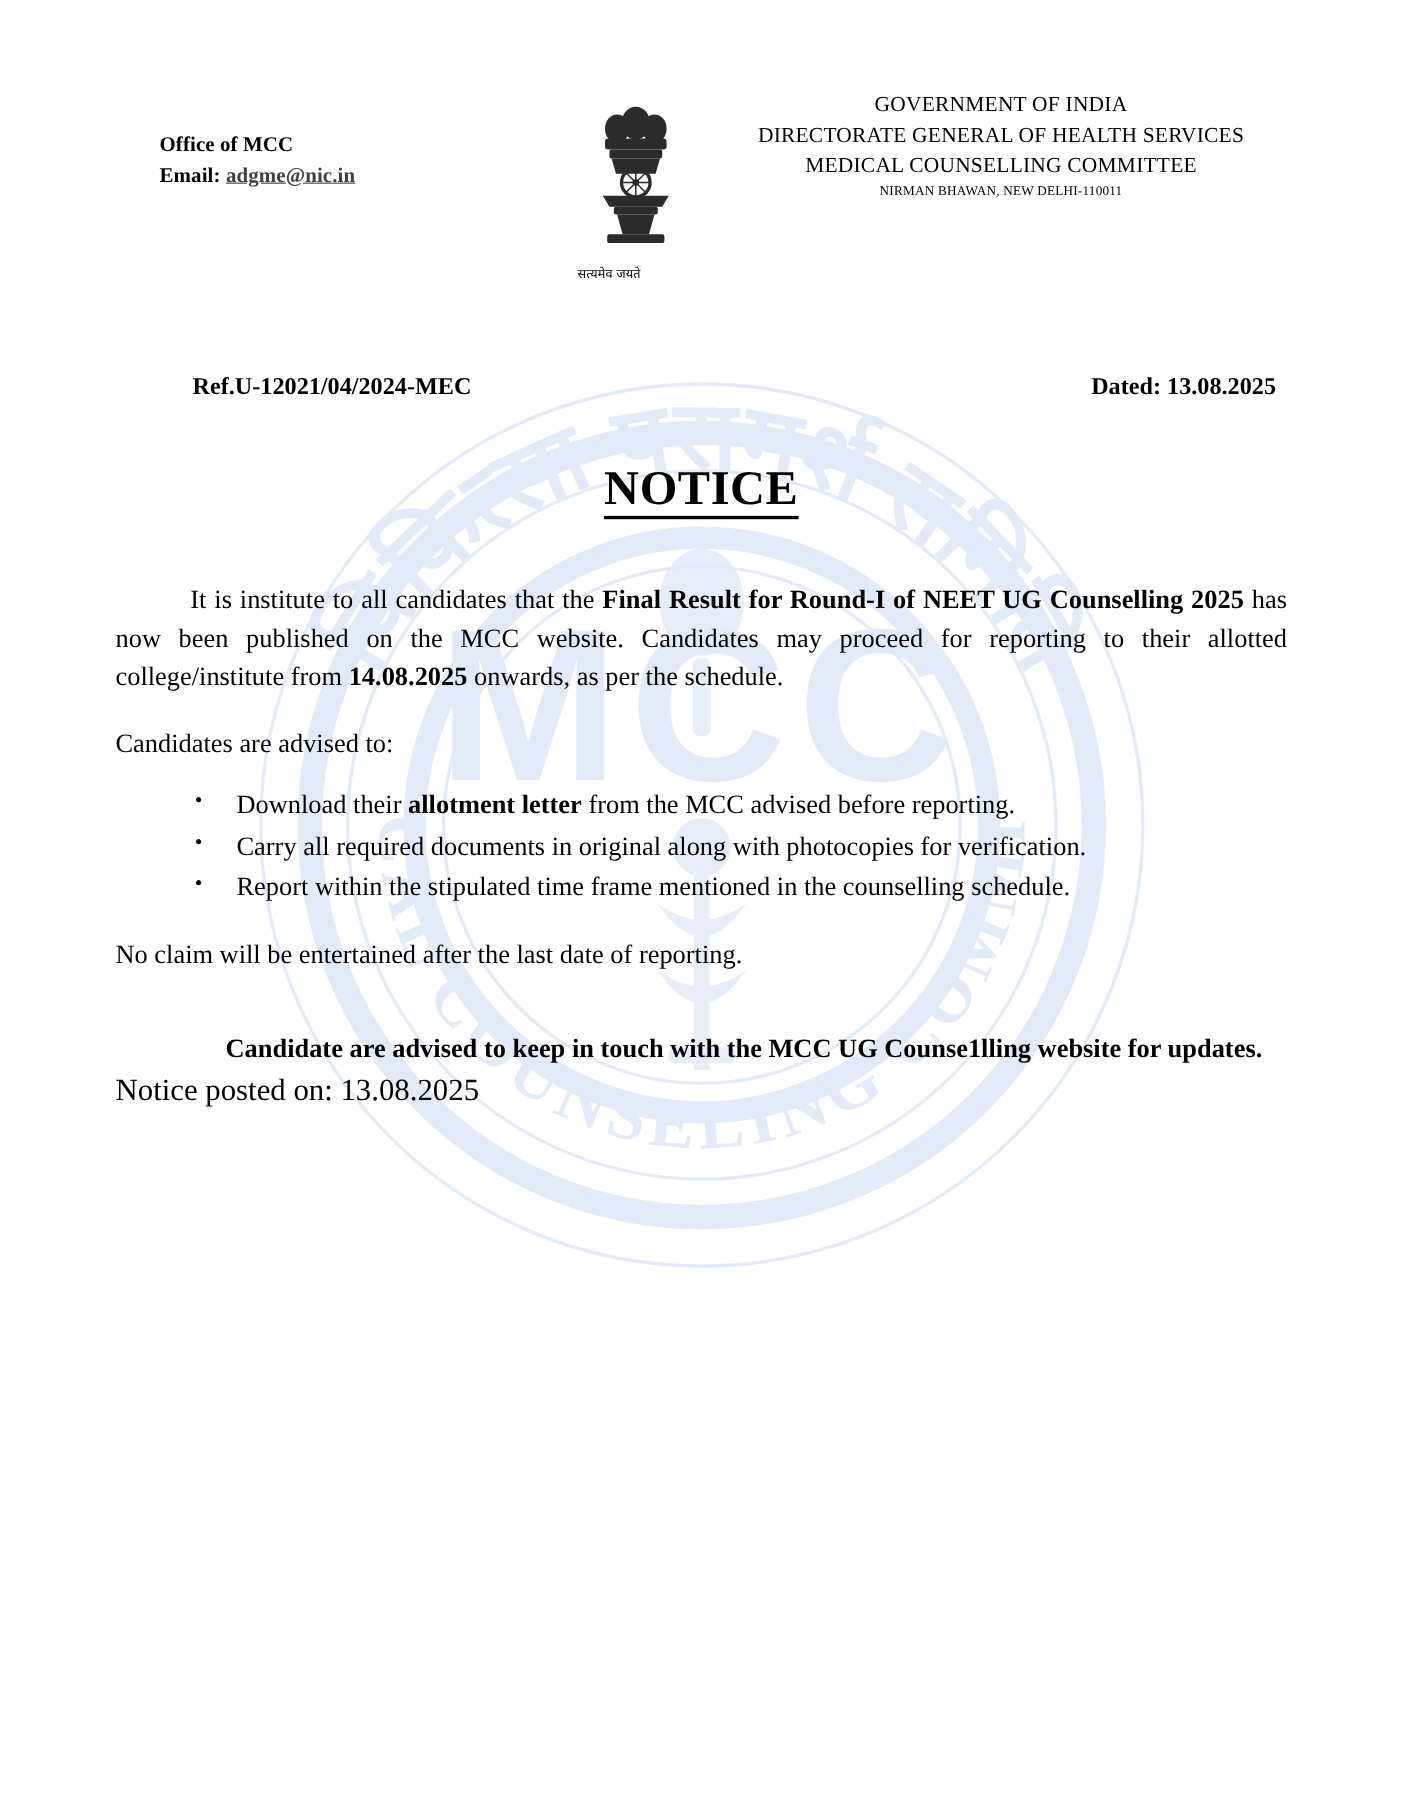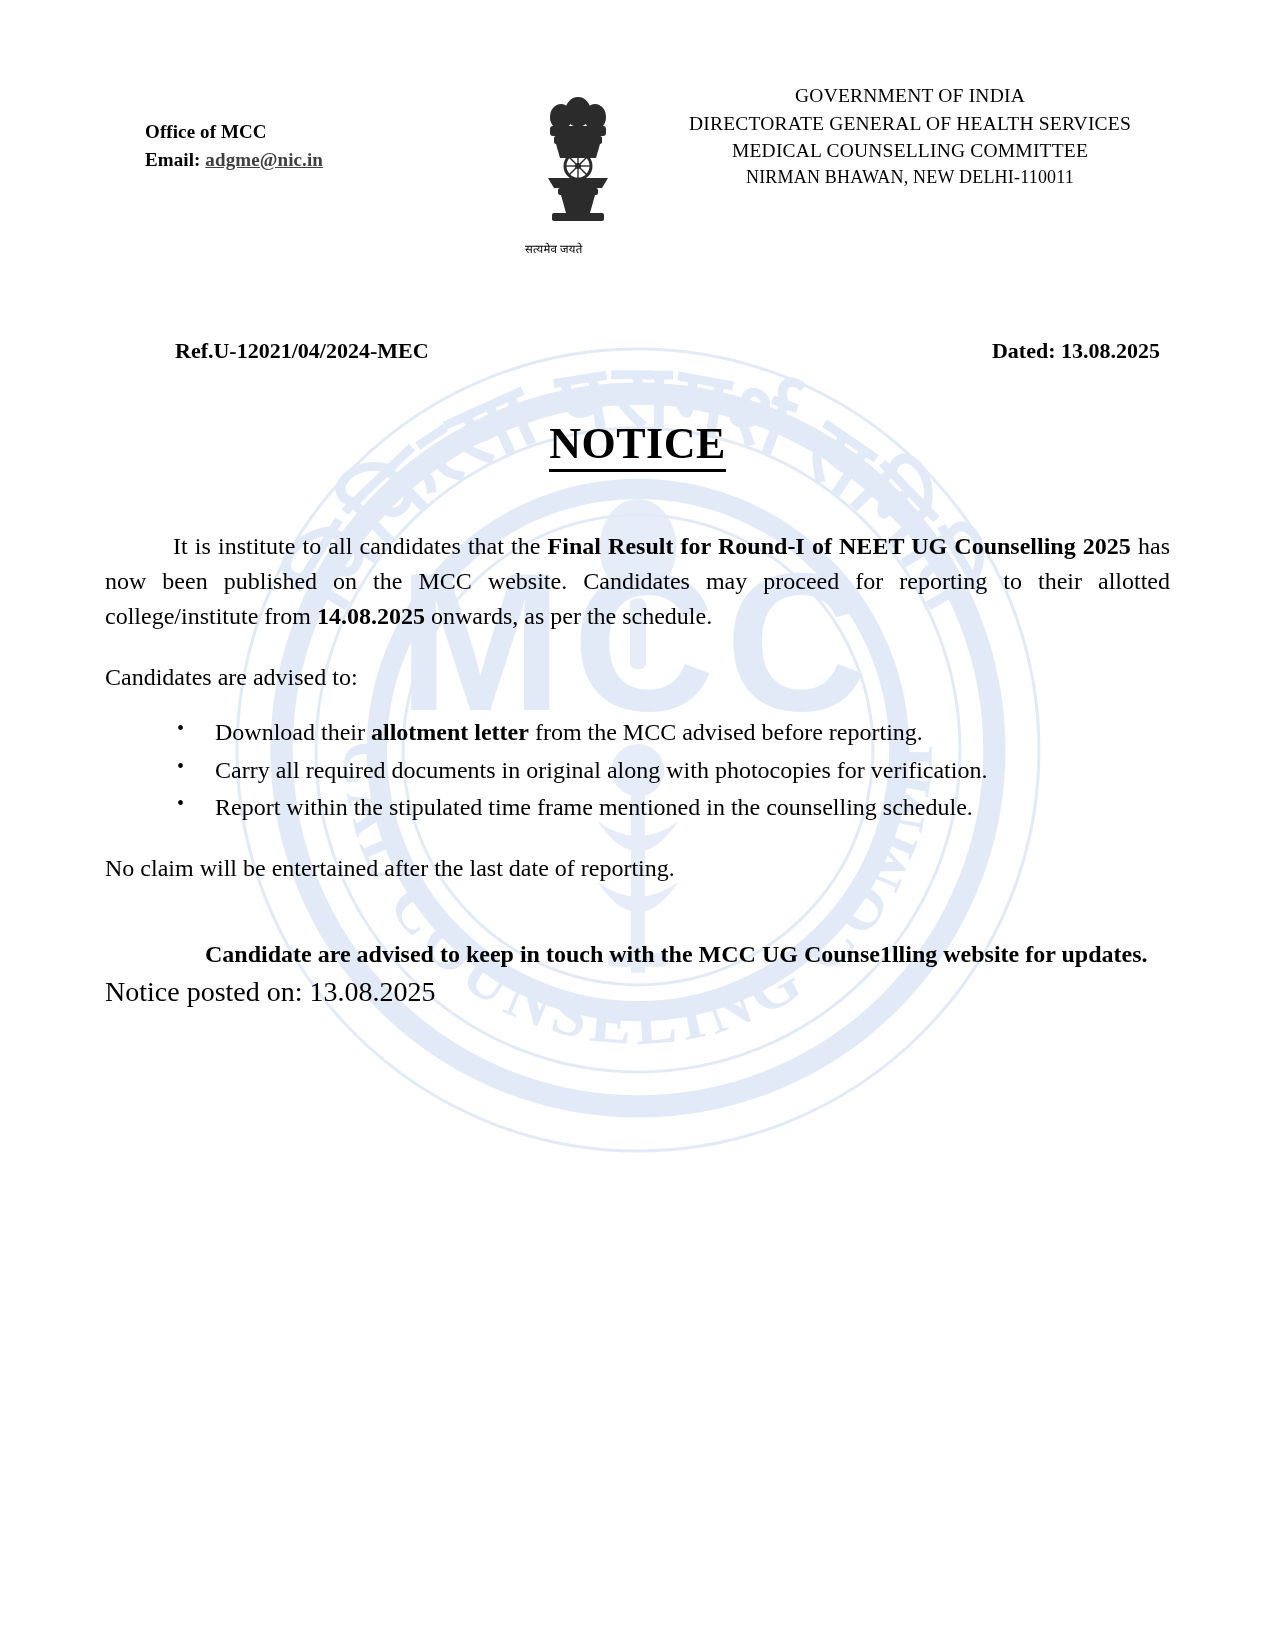--- a/index.html
+++ b/index.html
@@ -75,21 +75,21 @@
   .gov-block {
     position: absolute;
     left: 545px;
     top: 12px;
     width: 520px;
     text-align: center;
     font-size: 19.5px;
     line-height: 1.42;
     letter-spacing: .2px;
   }
-  .gov-block .l4 { font-size: 18px; }
+  .gov-block .l4 { font-size: 12px; }
 
   
   .ref-row {
     position: relative;
     margin-top: 78px;
     height: 32px;
     font-weight: bold;
     font-size: 22px;
   }
   .ref-left { position: absolute; left: 70px; top: 0; }

